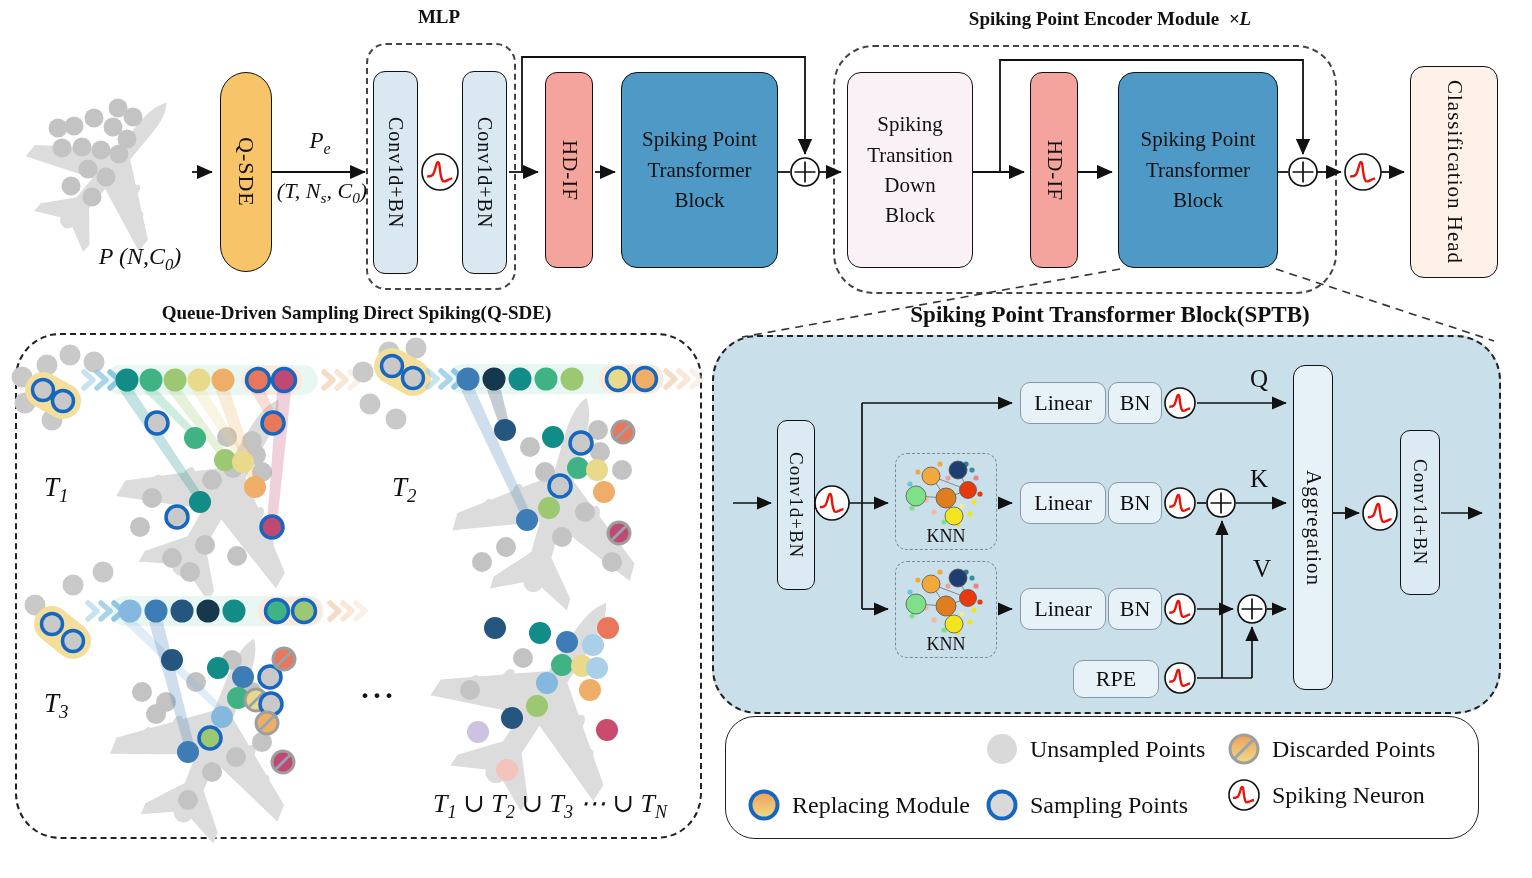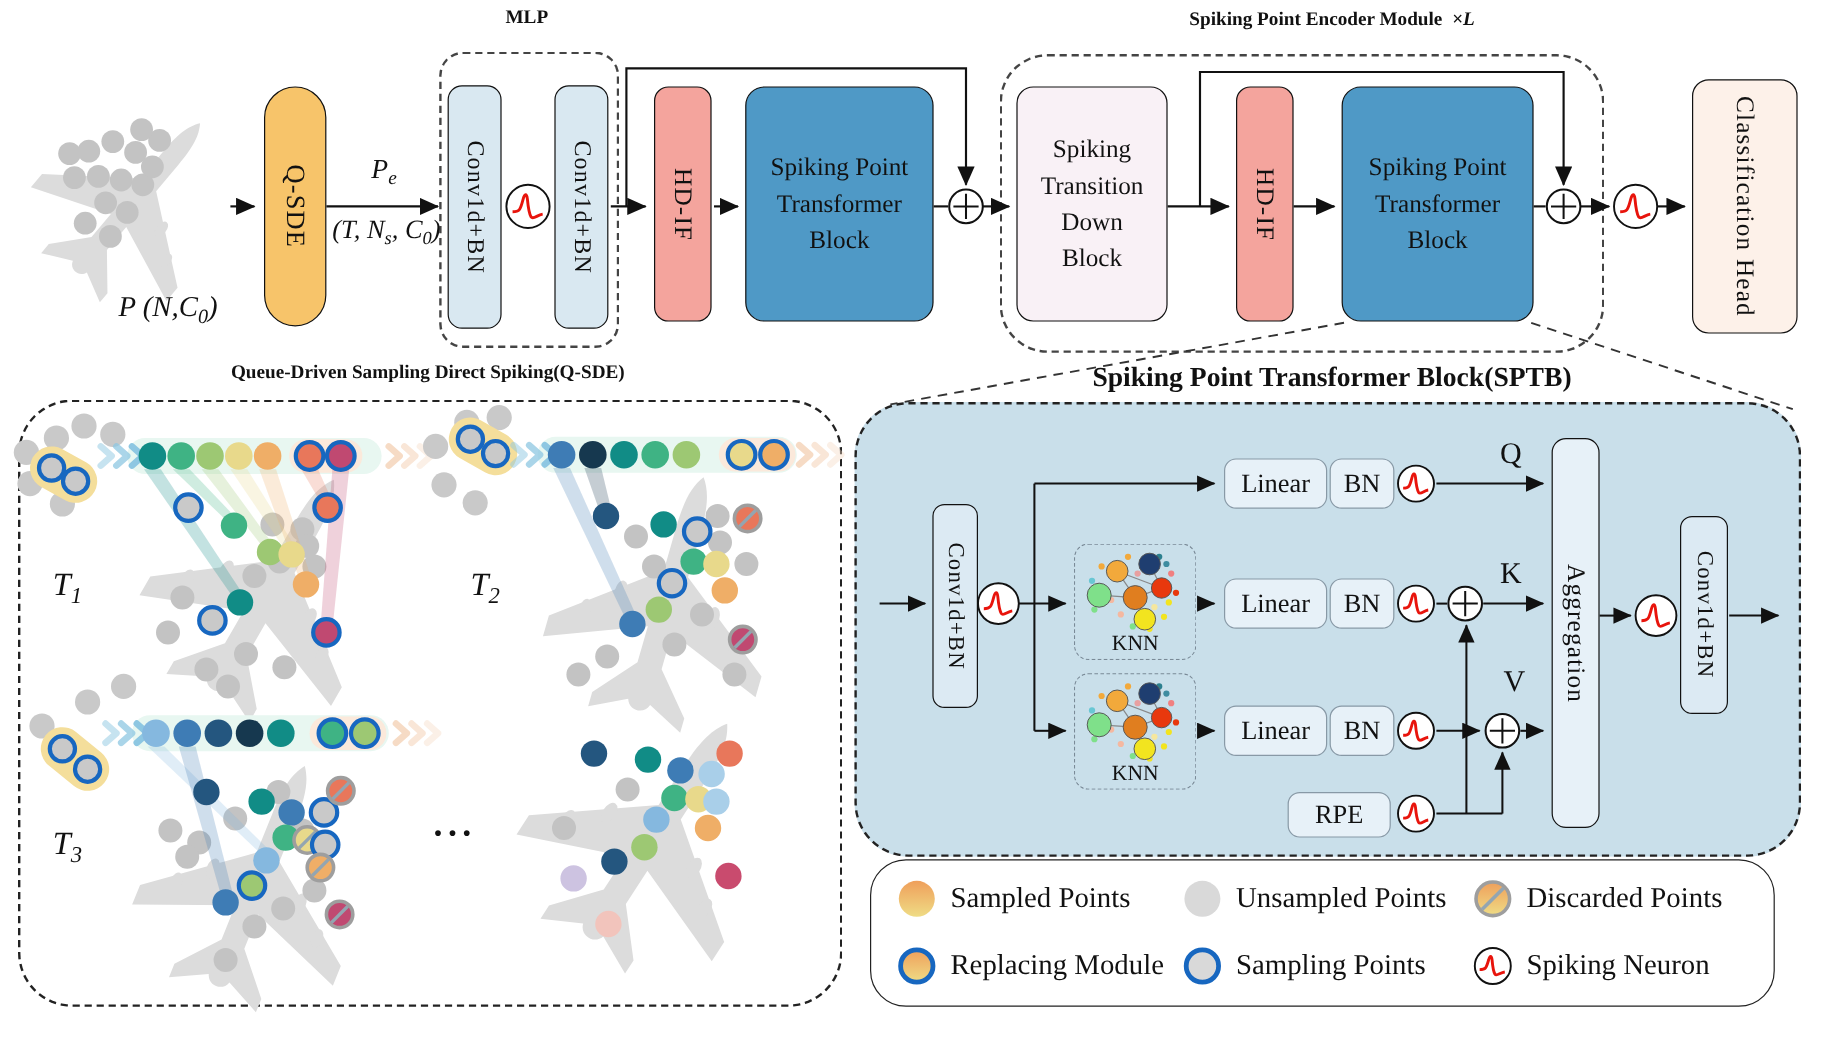--- a/index.html
+++ b/index.html
@@ -20,21 +20,21 @@
   .blk-hdif{background:#F4A49D;border-radius:12px;font-size:21px;}
   .blk-sptb{background:#4F99C6;border-radius:16px;font-size:21px;line-height:1.45;}
   .blk-stdb{background:#F9F1F6;border-radius:14px;font-size:21px;line-height:1.45;}
   .blk-cls{background:#FDF1E9;border-radius:14px;font-size:21px;}
   .blk-inner{background:#E7F1F8;border:1px solid #8899A6;border-radius:10px;font-size:22px;}
   .blk-agg{background:#E7F1F8;border:1.6px solid #111;border-radius:12px;font-size:21px;}
   .blk-convp{background:#DCEAF3;border:1.6px solid #111;border-radius:10px;font-size:19px;}
   .knnbox{border:1.5px dashed #7A8A97;border-radius:12px;display:flex;align-items:flex-end;
           justify-content:center;font-size:18px;padding-bottom:2px;box-sizing:border-box;}
   .title{font-weight:bold;text-align:center;}
-  .t24{font-size:16px;} .t23{font-size:23px;}
+  .t24{font-size:19px;} .t23{font-size:23px;}
   .math{font-style:italic;}
   .math sub{font-size:70%;font-style:italic;}
   .qkv{font-size:25px;}
   #sptb-bg{background:#C9DFEA;border:2px dashed #222;border-radius:45px;}
   
   #legend{border:1.6px solid #222;border-radius:30px;background:#fff;}
   .leg-item{position:absolute;display:flex;align-items:center;gap:10px;font-size:24px;}
   .leg-item svg{flex:0 0 auto;}
   .tlabel{font-size:27px;}
   .dots3{font-size:30px;font-weight:bold;letter-spacing:2px;}
@@ -42,26 +42,20 @@
 </head>
 <body>
 
 <div id="stage">
 
   <div class="abs z0 dashbox" style="left:366px;top:43px;width:146px;height:243px;"></div>
   <div class="abs z0 dashbox" style="left:833px;top:45px;width:500px;height:245px;border-radius:40px;"></div>
   <div class="abs z0 panelbox" style="left:15px;top:333px;width:683px;height:502px;"></div>
   <div class="abs z0" id="sptb-bg" style="left:712px;top:335px;width:785px;height:375px;"></div>
   <div class="abs z0" id="legend" style="left:725px;top:716px;width:752px;height:121px;">
-      <div class="leg-item" style="left:20px;top:14px;">
-    <svg width="36" height="36">
-          <circle cx="18" cy="18" r="15" fill="url(#sampgrad)"></circle>
-        </svg>
-    <span>Sampled Points</span>
-      </div>
       <div class="leg-item" style="left:258px;top:14px;">
     <svg width="36" height="36">
           <circle cx="18" cy="18" r="15" fill="#D9D9D9"></circle>
         </svg>
     <span>Unsampled Points</span>
       </div>
       <div class="leg-item" style="left:500px;top:14px;">
     <svg width="36" height="36">
       <circle cx="18" cy="18" r="14" fill="url(#sampgrad)" stroke="#9E9E9E" stroke-width="3"></circle>
       <line x1="9" y1="27" x2="27" y2="9" stroke="#93A5B1" stroke-width="3"></line>
@@ -73,21 +67,21 @@
       <circle cx="18" cy="18" r="13.5" fill="url(#sampgrad)" stroke="#1767C0" stroke-width="4"></circle>
         </svg>
     <span>Replacing Module</span>
       </div>
       <div class="leg-item" style="left:258px;top:70px;">
     <svg width="36" height="36">
       <circle cx="18" cy="18" r="13.5" fill="#D9D9D9" stroke="#1767C0" stroke-width="4"></circle>
         </svg>
     <span>Sampling Points</span>
       </div>
-      <div class="leg-item" style="left:500px;top:70px;align-items:center;">
+      <div class="leg-item" style="left:500px;top:60px;align-items:center;">
     <svg width="36" height="36">
       <circle cx="18" cy="18" r="15" fill="#fff" stroke="#111" stroke-width="1.6"></circle>
       <path d="M7,21 C12,21 12.5,20 14.5,13 C15.5,9 17,9 17.4,13 C17.8,17.5 18.4,22.5 19.8,24.8 C21.2,26.8 24,23.5 28,23" fill="none" stroke="#E8140C" stroke-width="2.4"></path>
         </svg>
     <span>Spiking Neuron</span>
       </div>
     </div>
 
   <svg id="gfx" width="1532" height="878">
     <defs>
@@ -482,20 +476,21 @@
   <div class="abs z2 blk blk-stdb" style="left:847px;top:72px;width:126px;height:196px;padding:6px 12px;">Spiking Transition Down Block</div>
   <div class="abs z2 blk blk-hdif vtext" style="left:1030px;top:72px;width:48px;height:196px;">HD-IF</div>
   <div class="abs z2 blk blk-sptb" style="left:1118px;top:72px;width:160px;height:196px;padding:6px 14px;">Spiking Point Transformer Block</div>
   <div class="abs z2 blk blk-cls vtext" style="left:1410px;top:66px;width:88px;height:212px;line-height:1.6;">Classification Head</div>
 
   <div class="abs z2 title t24" style="left:15px;top:302px;width:683px;">Queue-Driven Sampling Direct Spiking(Q-SDE)</div>
   <div class="abs z2 math tlabel" style="left:44px;top:472px;"><span>T</span><sub>1</sub></div>
   <div class="abs z2 math tlabel" style="left:392px;top:472px;"><span>T</span><sub>2</sub></div>
   <div class="abs z2 math tlabel" style="left:44px;top:688px;"><span>T</span><sub>3</sub></div>
   <div class="abs z2 dots3" style="left:360px;top:678px;">···</div>
+  <div class="abs z2 math" style="left:420px;top:788px;width:260px;text-align:center;font-size:26px;"><span>T</span><sub>1</sub><span> ∪ T</span><sub>2</sub><span> ∪ T</span><sub>3</sub><span> ⋯ ∪ T</span><sub>N</sub></div>
 
   <div class="abs z2 title t23" style="left:850px;top:302px;width:520px;">Spiking Point Transformer Block(SPTB)</div>
   <div class="abs z2 blk blk-convp vtext" style="left:777px;top:420px;width:38px;height:170px;">Conv1d+BN</div>
   <div class="abs z2 knnbox" style="left:895px;top:453px;width:102px;height:97px;">
        <span>KNN</span>
     </div>
   <div class="abs z2 knnbox" style="left:895px;top:561px;width:102px;height:97px;">
        <span>KNN</span>
     </div>
   <div class="abs z2 blk blk-inner" style="left:1020px;top:382px;width:86px;height:42px;">Linear</div>

